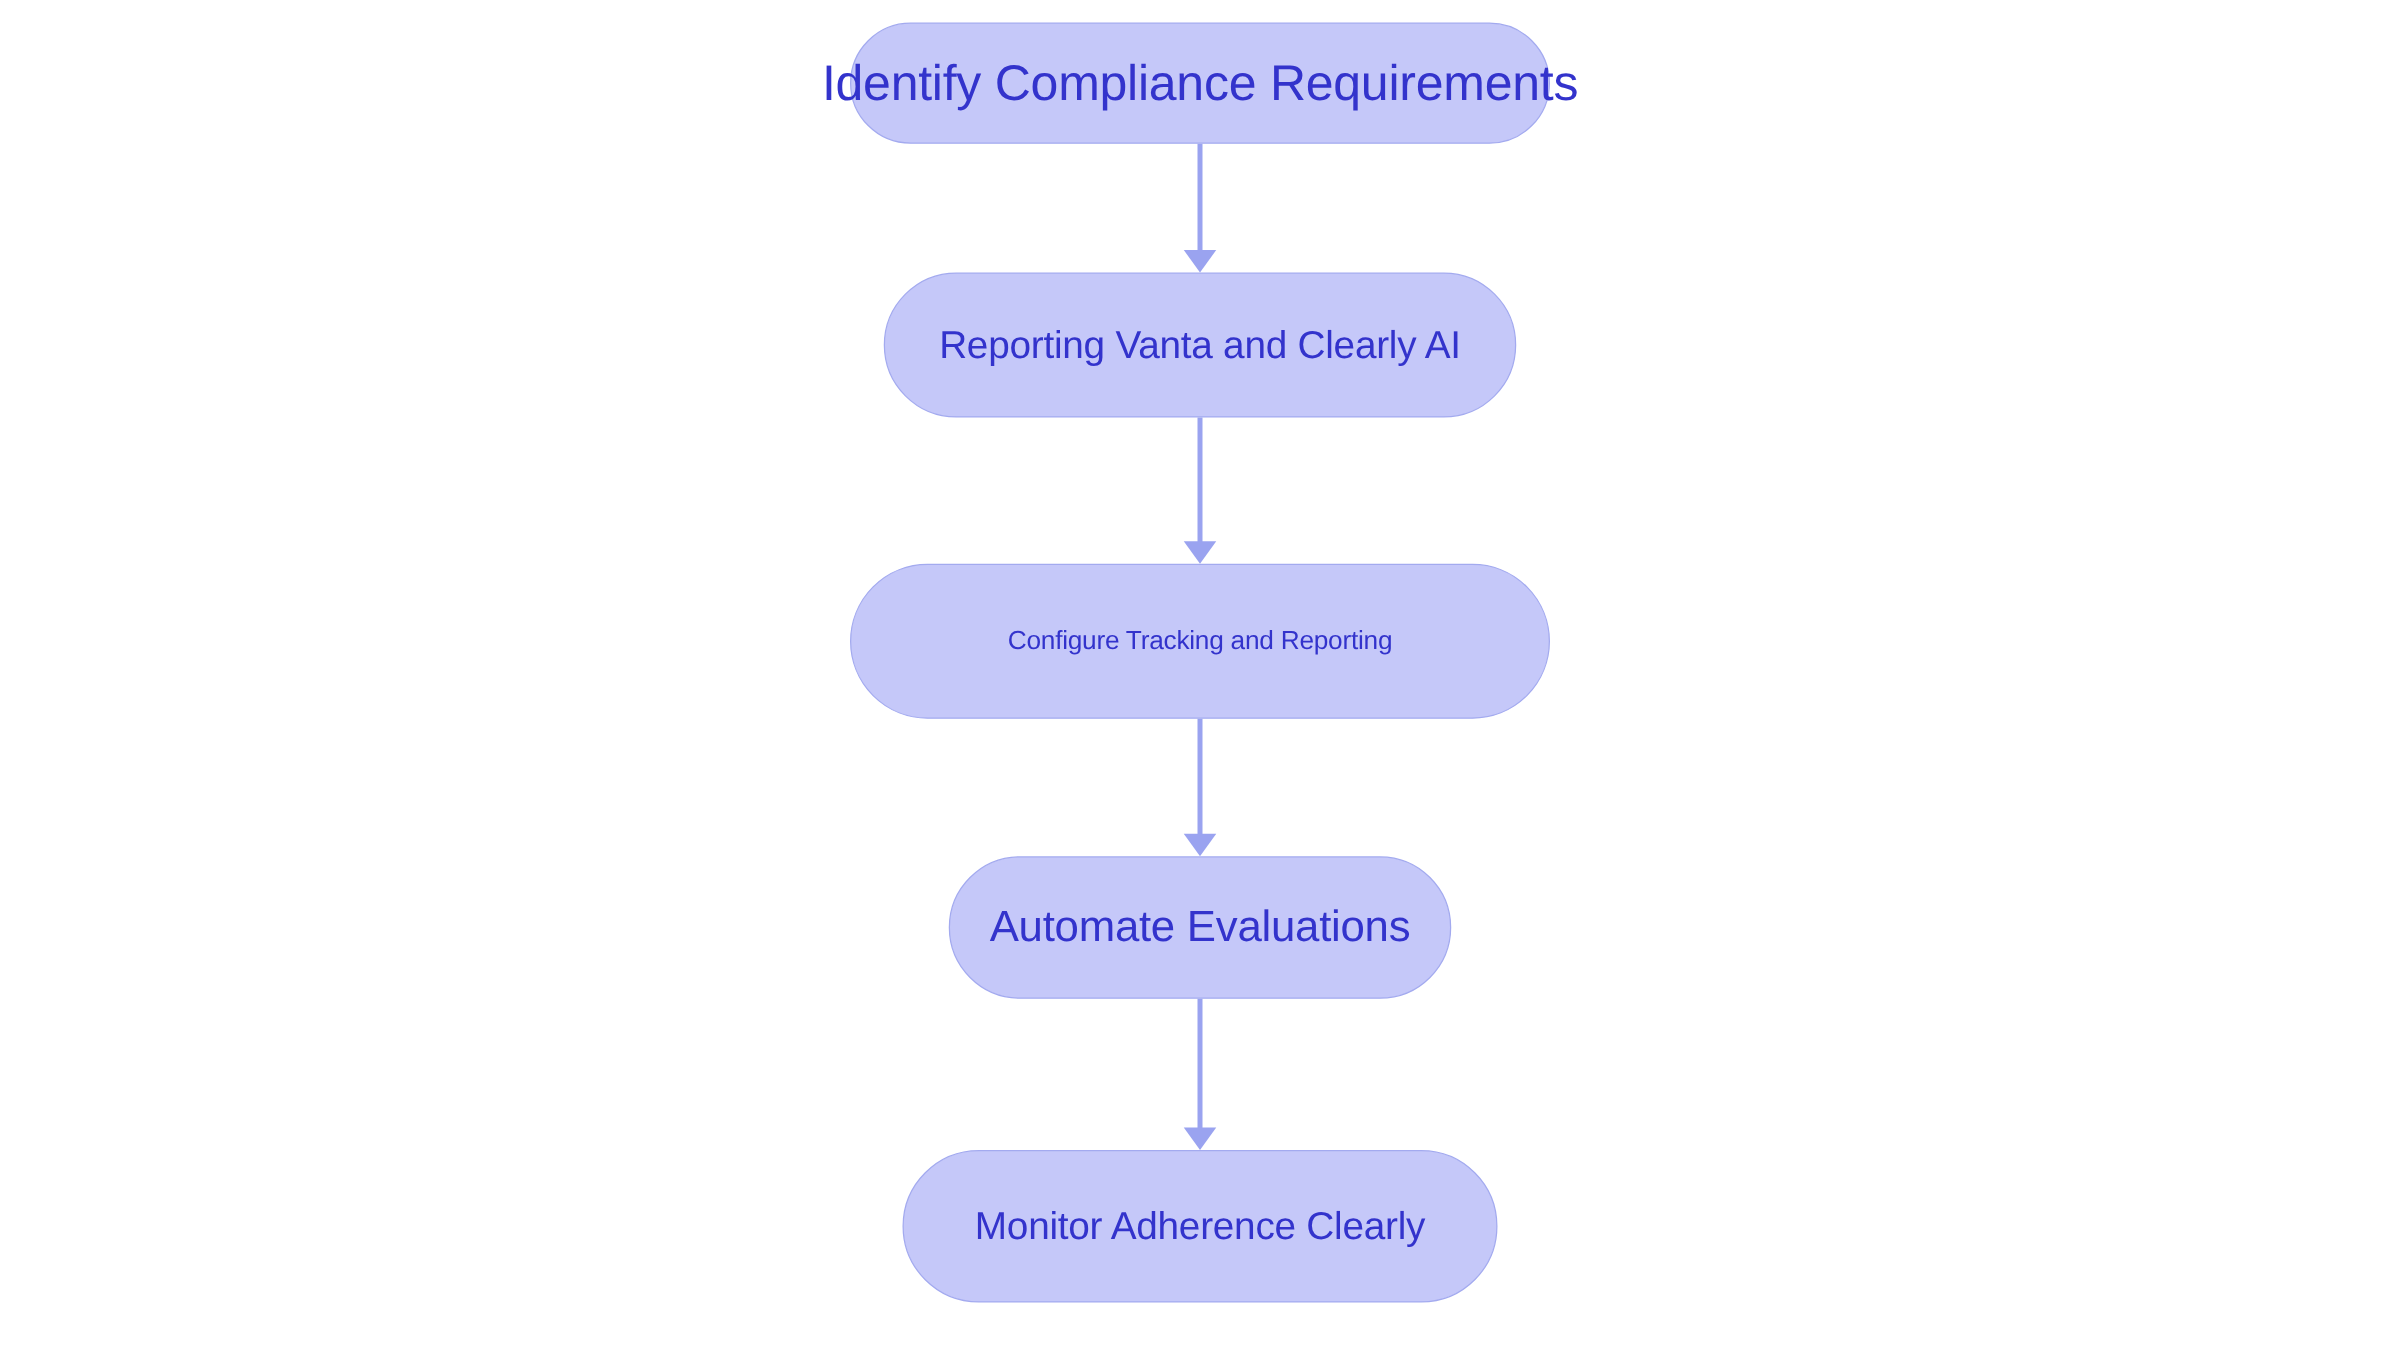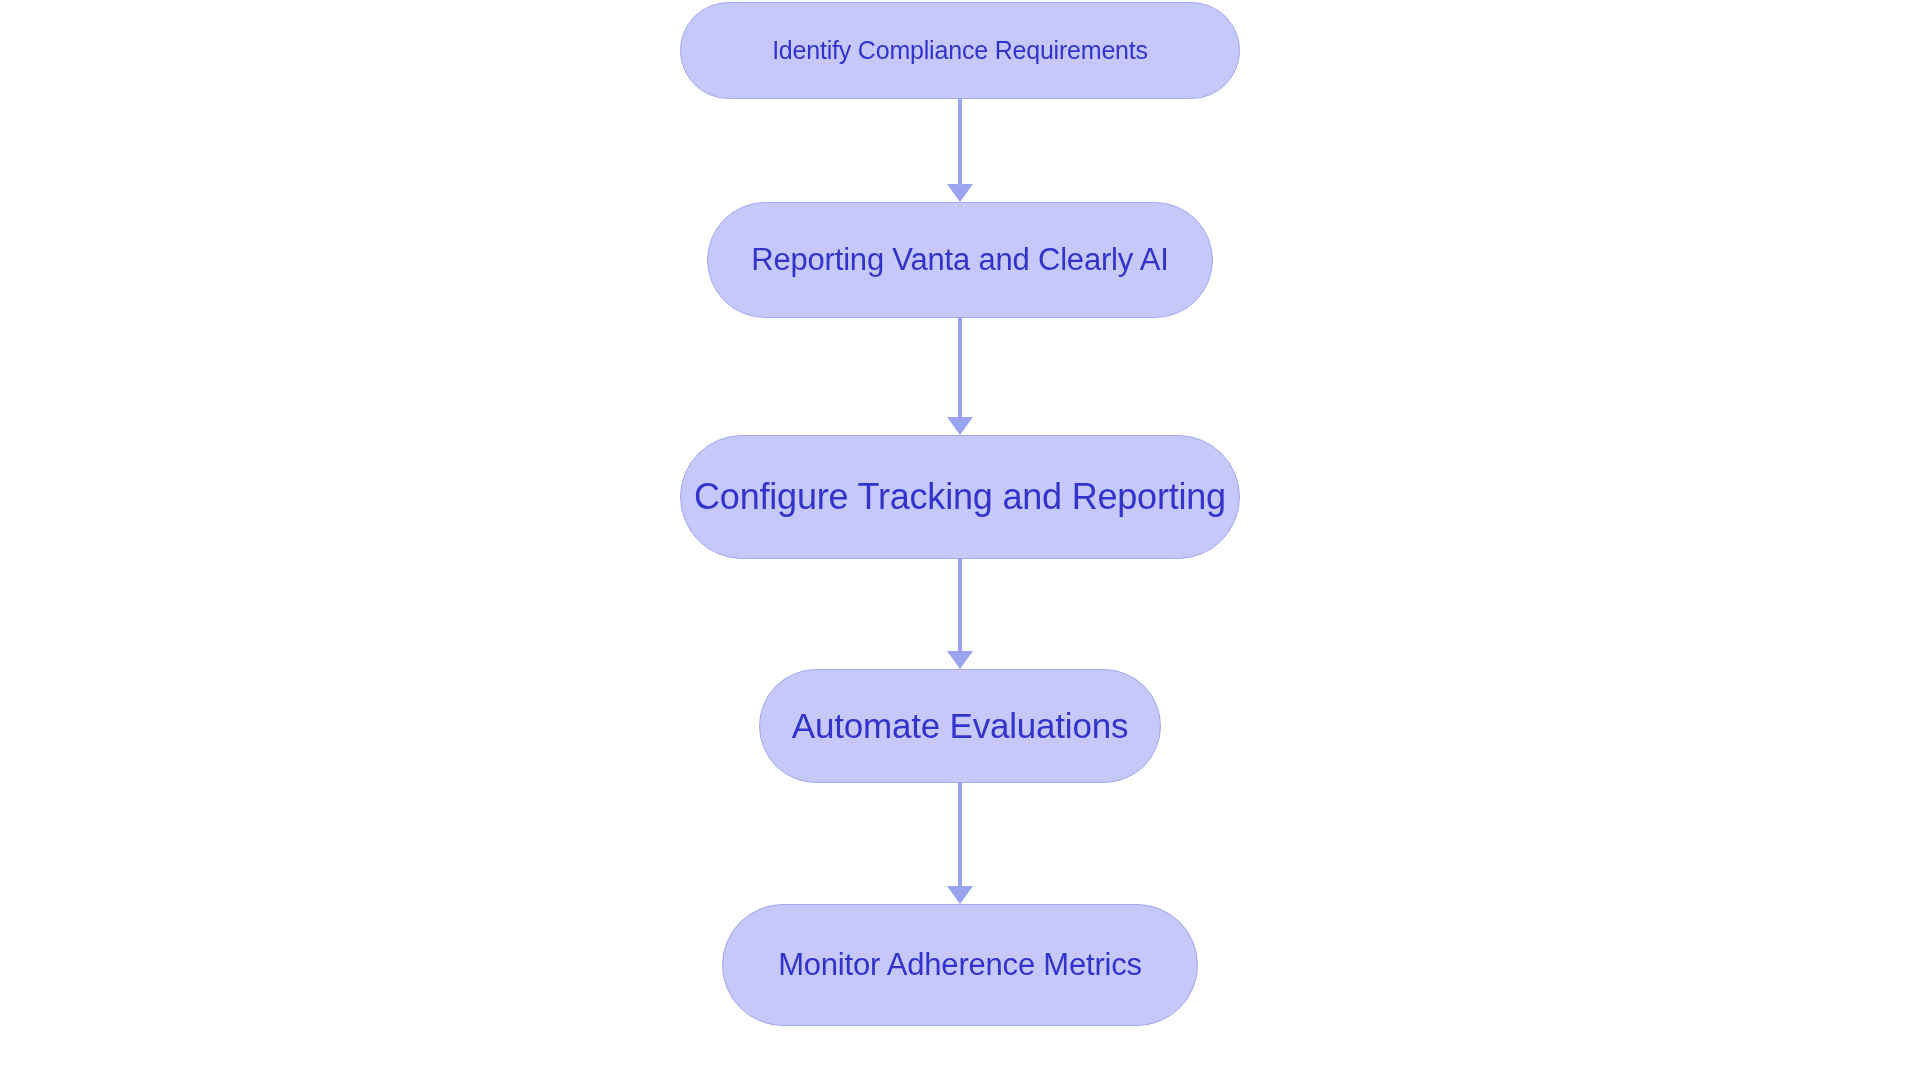--- a/index.html
+++ b/index.html
@@ -64,23 +64,23 @@
     width: 0;
     height: 0;
     border-left: 13px solid transparent;
     border-right: 13px solid transparent;
     border-top: 18px solid #9aa3f0;
     margin-top: -1px;
     flex: 0 0 auto;
   }
 
   
-  .node-1 { width: 560px; height: 97px;  font-size: 25px; margin-top: 2px; }
+  .node-1 { width: 560px; height: 97px;  font-size: 40px; margin-top: 18px; }
   .node-2 { width: 506px; height: 116px; font-size: 31px; }
-  .node-3 { width: 560px; height: 124px; font-size: 36px; }
+  .node-3 { width: 560px; height: 124px; font-size: 21px; }
   .node-4 { width: 402px; height: 114px; font-size: 35px; }
   .node-5 { width: 476px; height: 122px; font-size: 31px; }
 
   .conn-1 { height: 103px; }
   .conn-2 { height: 117px; }
   .conn-3 { height: 110px; }
   .conn-4 { height: 121px; }
 </style>
 </head>
 <body>
@@ -118,17 +118,17 @@
     <div class="flow-node node-4">
       <span class="node-label">Automate Evaluations</span>
     </div>
 
     <div class="flow-connector conn-4">
       <div class="connector-line"></div>
       <div class="connector-arrowhead"></div>
     </div>
 
     <div class="flow-node node-5">
-      <span class="node-label">Monitor Adherence Metrics</span>
+      <span class="node-label">Monitor Adherence Clearly</span>
     </div>
 
   </div>
 </div>
 
 </body></html>

